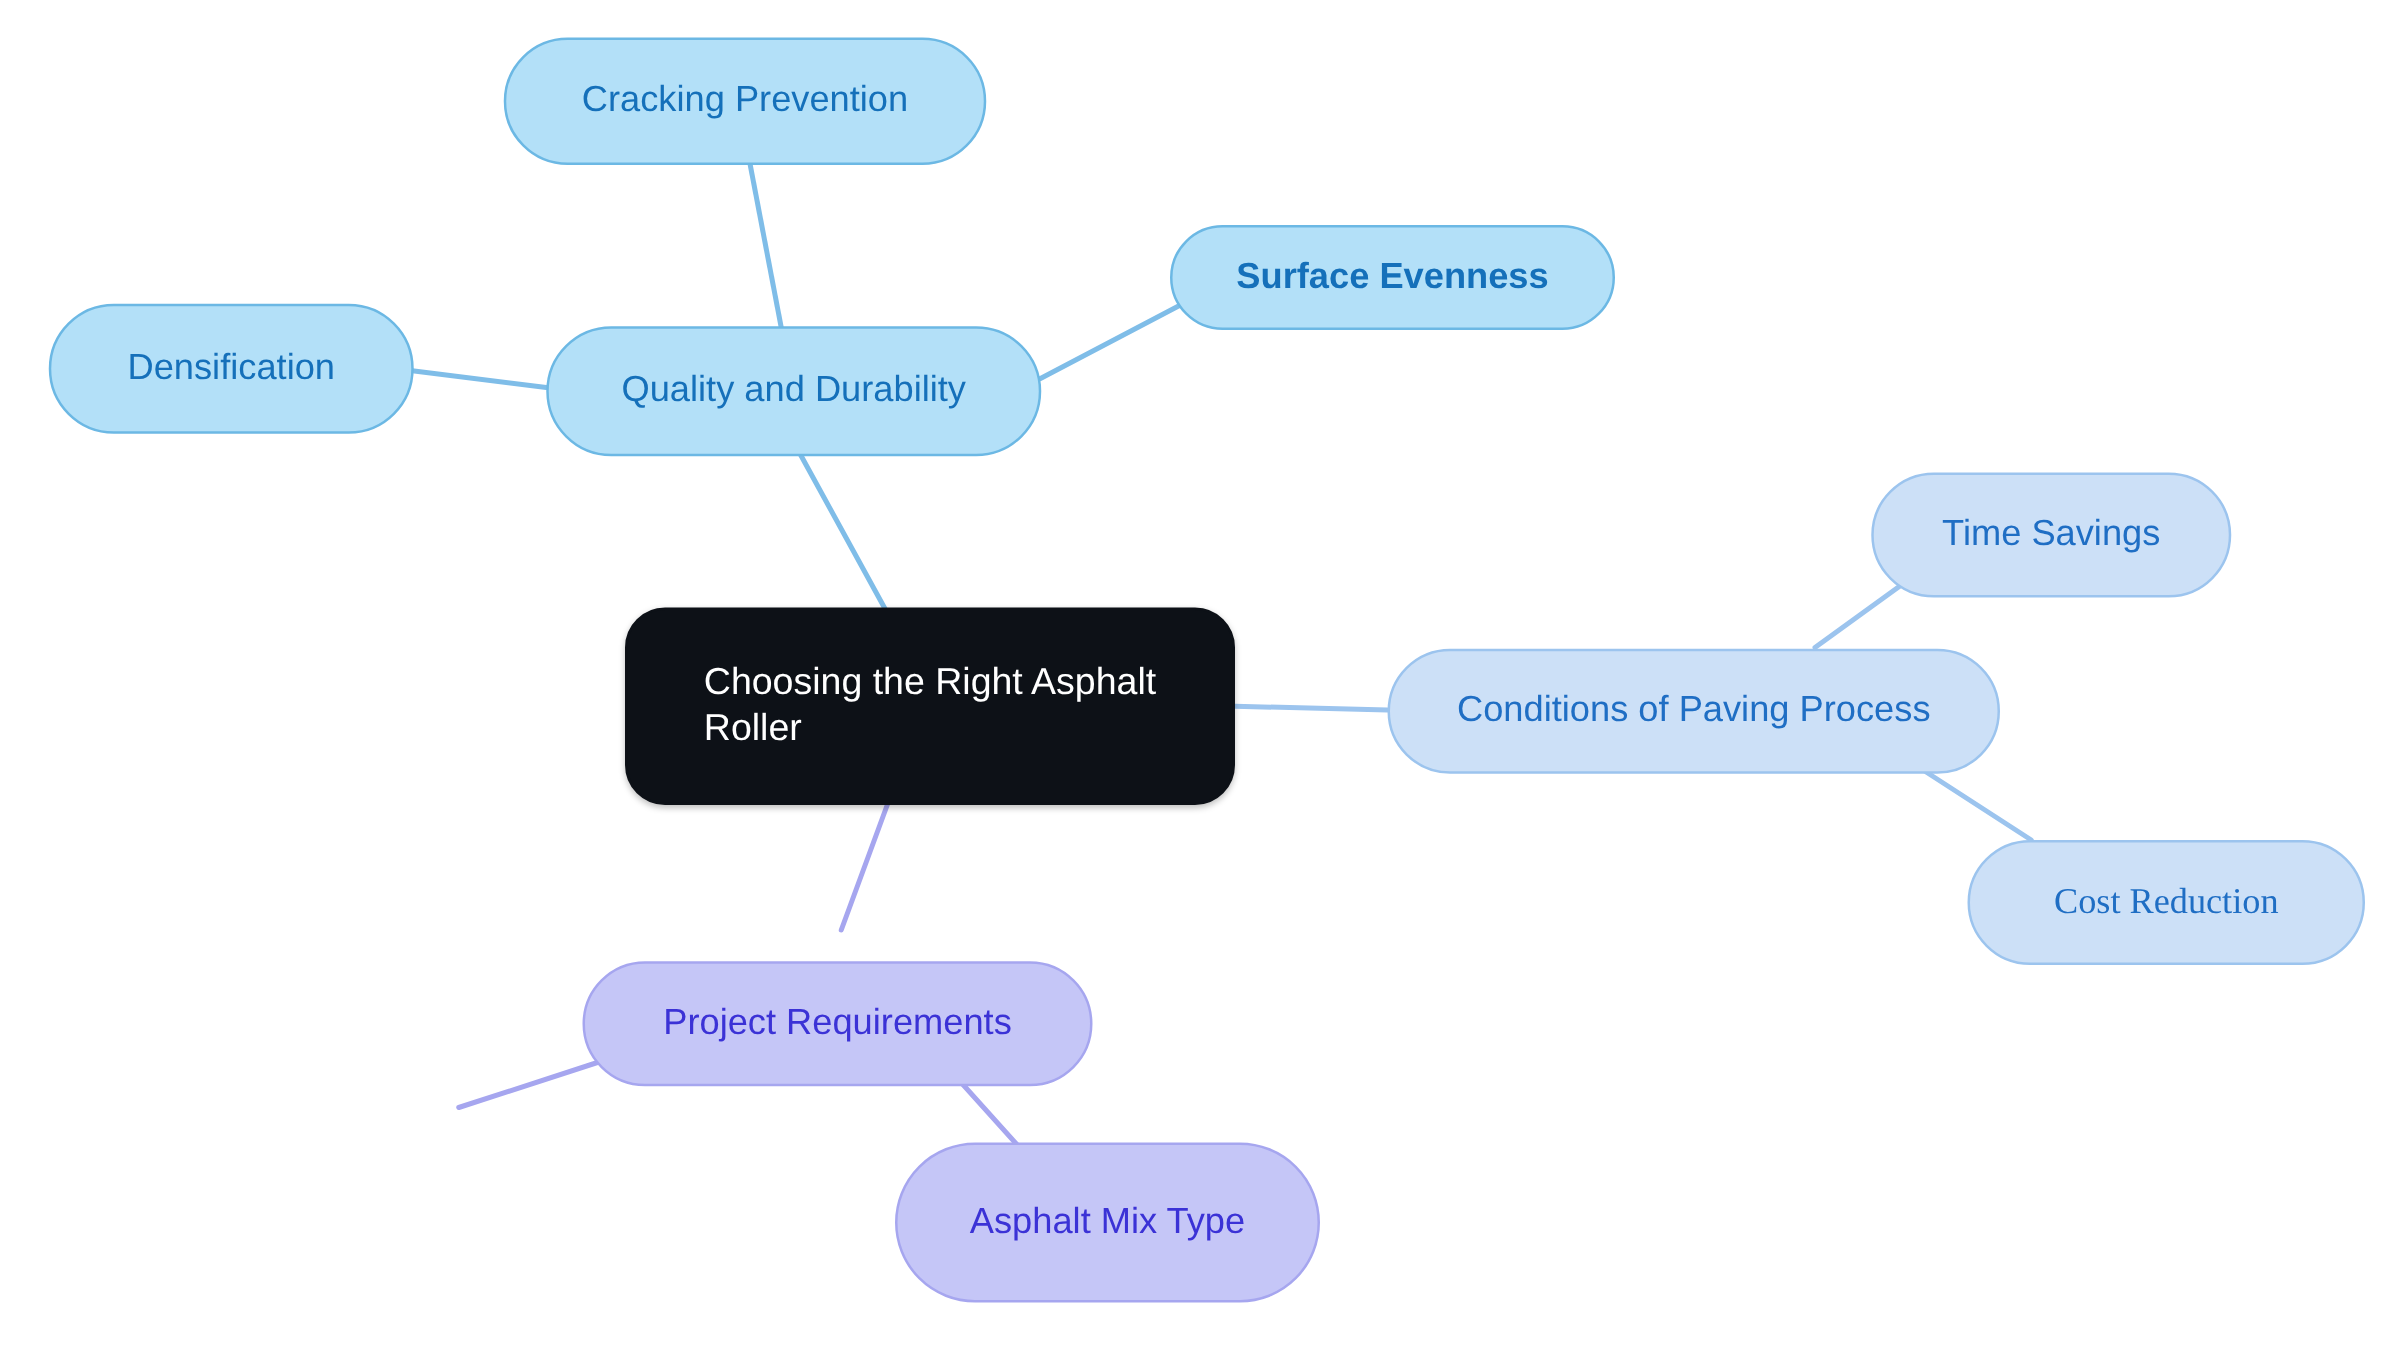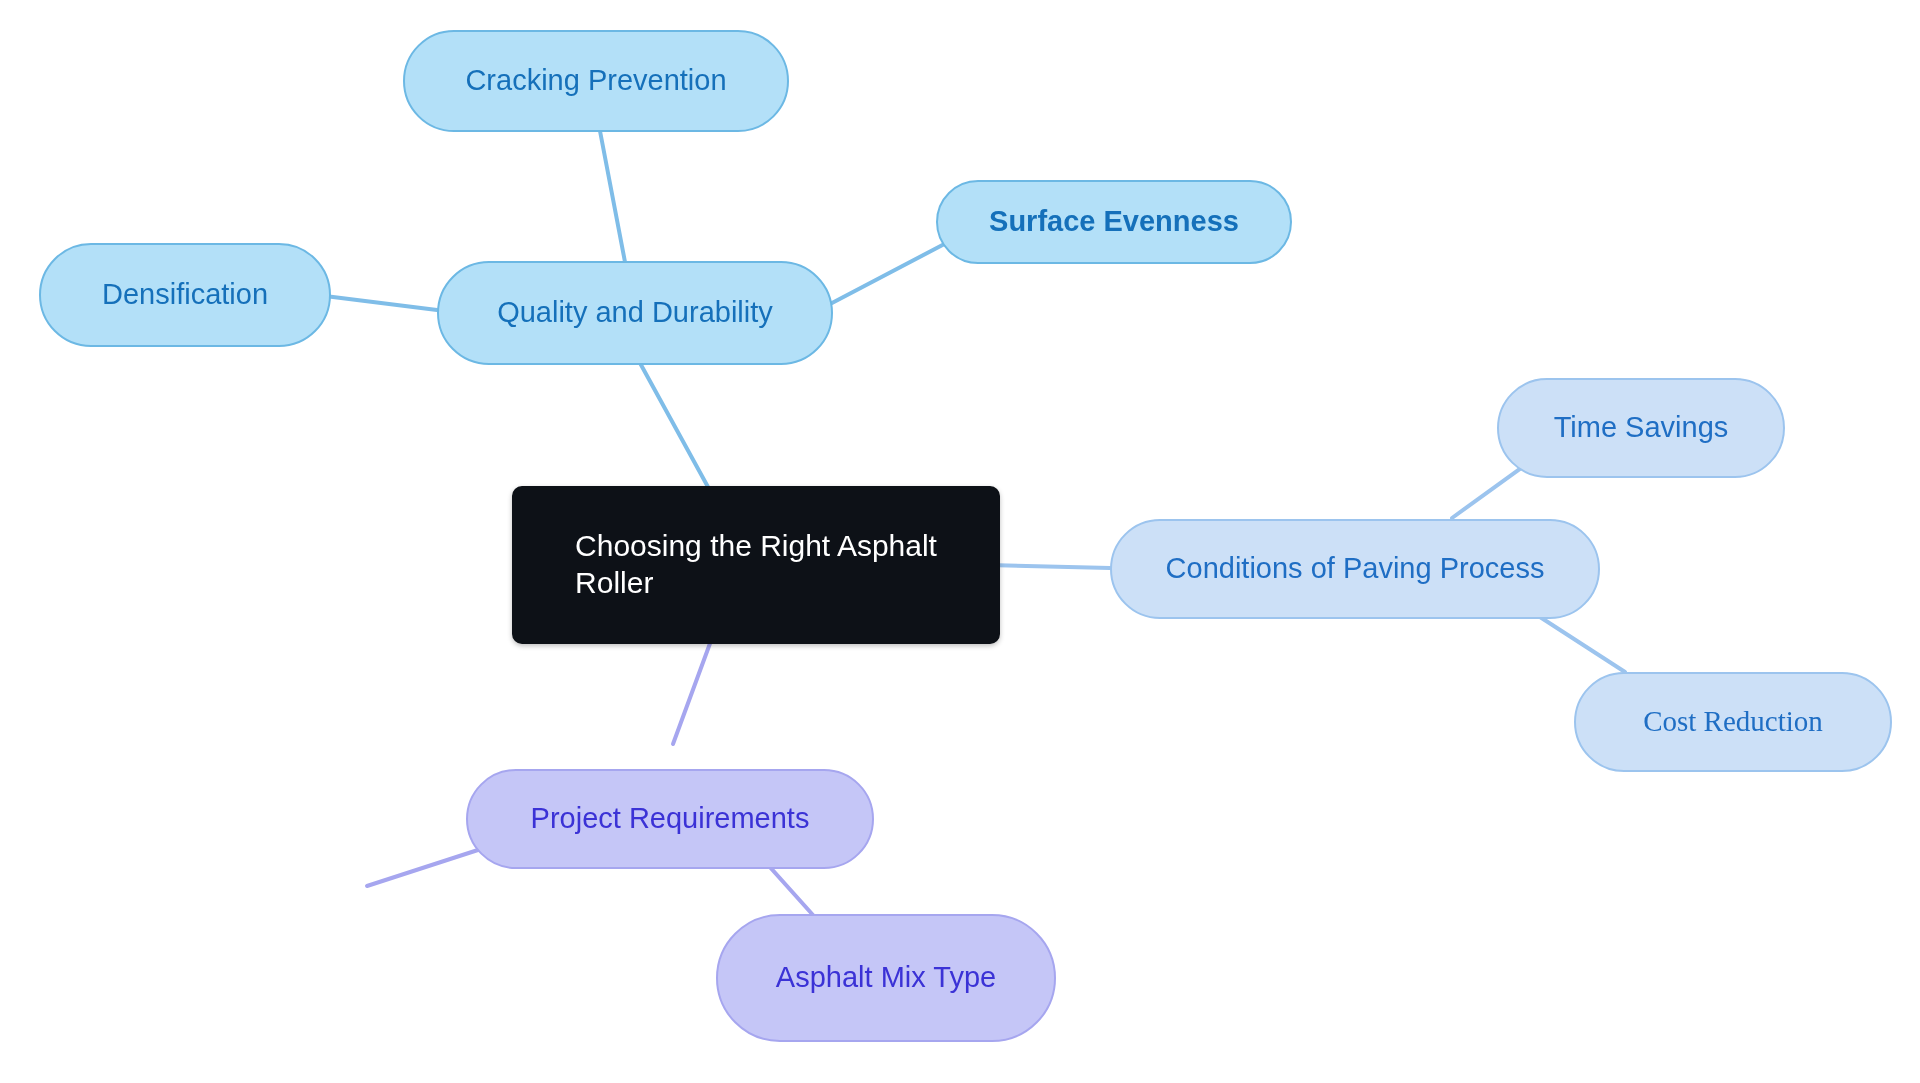--- a/index.html
+++ b/index.html
@@ -40,23 +40,22 @@
     border-width: 2px;
     line-height: 1.22;
     white-space: pre-line;
     z-index: 5;
   }
   .node-root {
     background: #0d1117;
     border-color: #0d1117;
     color: #ffffff;
     font-size: 30px;
-    border-radius: 10px;
+    border-radius: 32px;
     box-shadow: 0 2px 5px rgba(0,0,0,0.25);
-    margin-left: 12px;
   }
   .node-blue {
     background: #b3e0f8;
     border-color: #6cb8e4;
     color: #1570ba;
     font-size: 29px;
   }
   .node-skyblue {
     background: #cce0f7;
     border-color: #9cc4ee;

